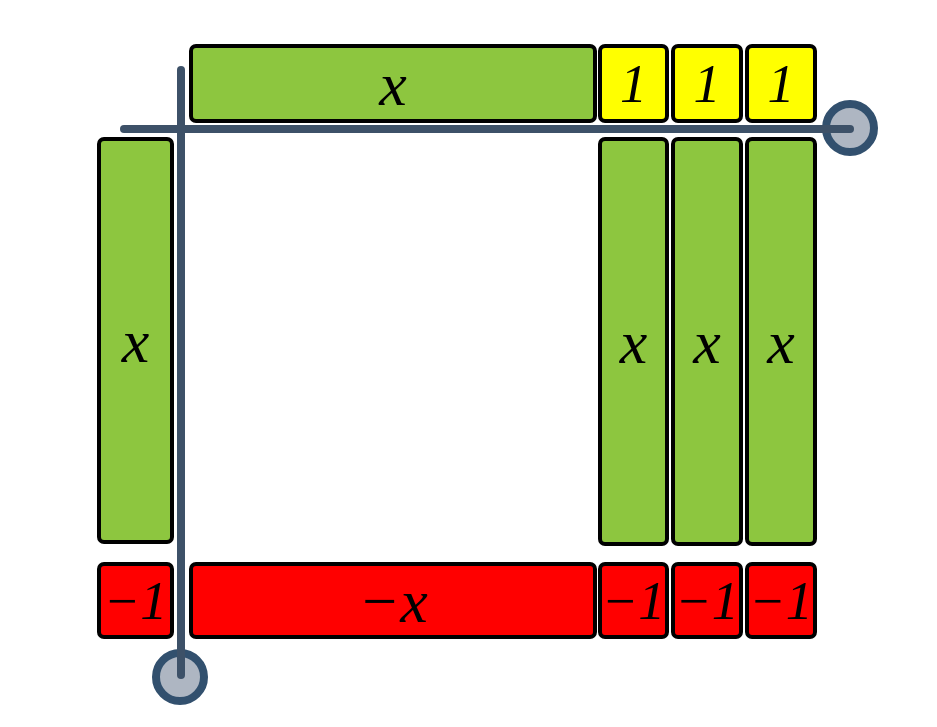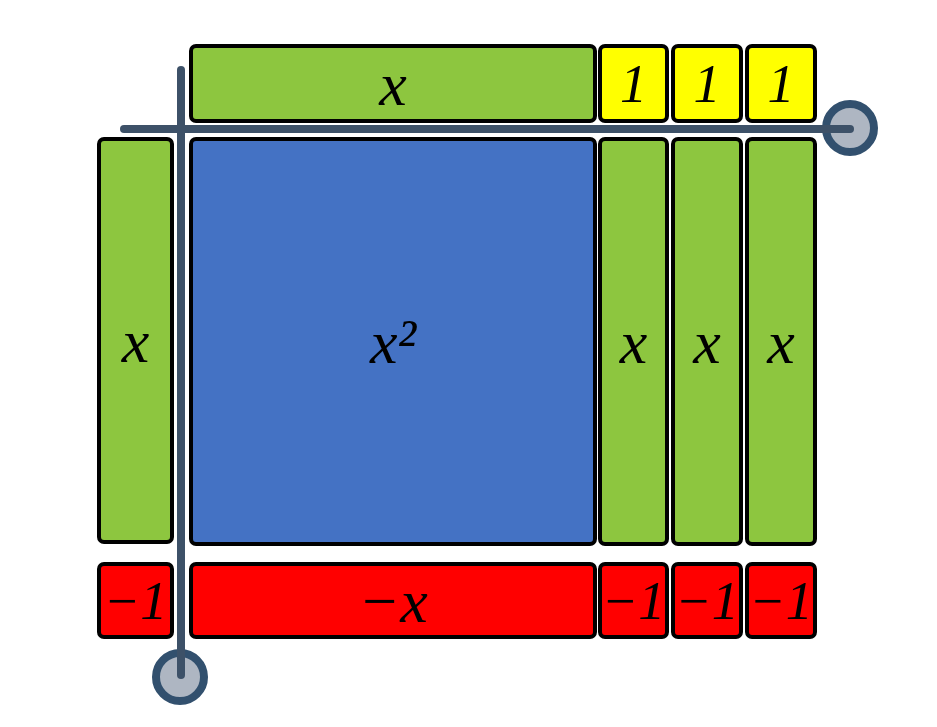--- a/index.html
+++ b/index.html
@@ -57,21 +57,20 @@
   <div class="tile lbl-x" style="left: 189px; top: 44px; width: 408px; height: 79px; background: rgb(141, 198, 63);">x</div>
 
   <div class="tile lbl-one" style="left: 598px; top: 44px; width: 71px; height: 79px; background: rgb(255, 255, 0);">1</div>
 
   <div class="tile lbl-one" style="left: 671px; top: 44px; width: 72px; height: 79px; background: rgb(255, 255, 0);">1</div>
 
   <div class="tile lbl-one" style="left: 745px; top: 44px; width: 72px; height: 79px; background: rgb(255, 255, 0);">1</div>
 
   <div class="tile lbl-x" style="left: 97px; top: 137px; width: 77px; height: 407px; background: rgb(141, 198, 63);">x</div>
 
-  <div class="tile lbl-sq" style="left: 189px; top: 137px; width: 408px; height: 409px; background: rgb(68, 114, 196);">x²</div>
 
   <div class="tile lbl-x" style="left: 598px; top: 137px; width: 71px; height: 409px; background: rgb(141, 198, 63);">x</div>
 
   <div class="tile lbl-x" style="left: 671px; top: 137px; width: 72px; height: 409px; background: rgb(141, 198, 63);">x</div>
 
   <div class="tile lbl-x" style="left: 745px; top: 137px; width: 72px; height: 409px; background: rgb(141, 198, 63);">x</div>
 
   <div class="tile lbl-one" style="left: 97px; top: 562px; width: 77px; height: 77px; background: rgb(255, 0, 0);">−1</div>
 
   <div class="tile lbl-x" style="left: 189px; top: 562px; width: 408px; height: 77px; background: rgb(255, 0, 0);">−x</div>

